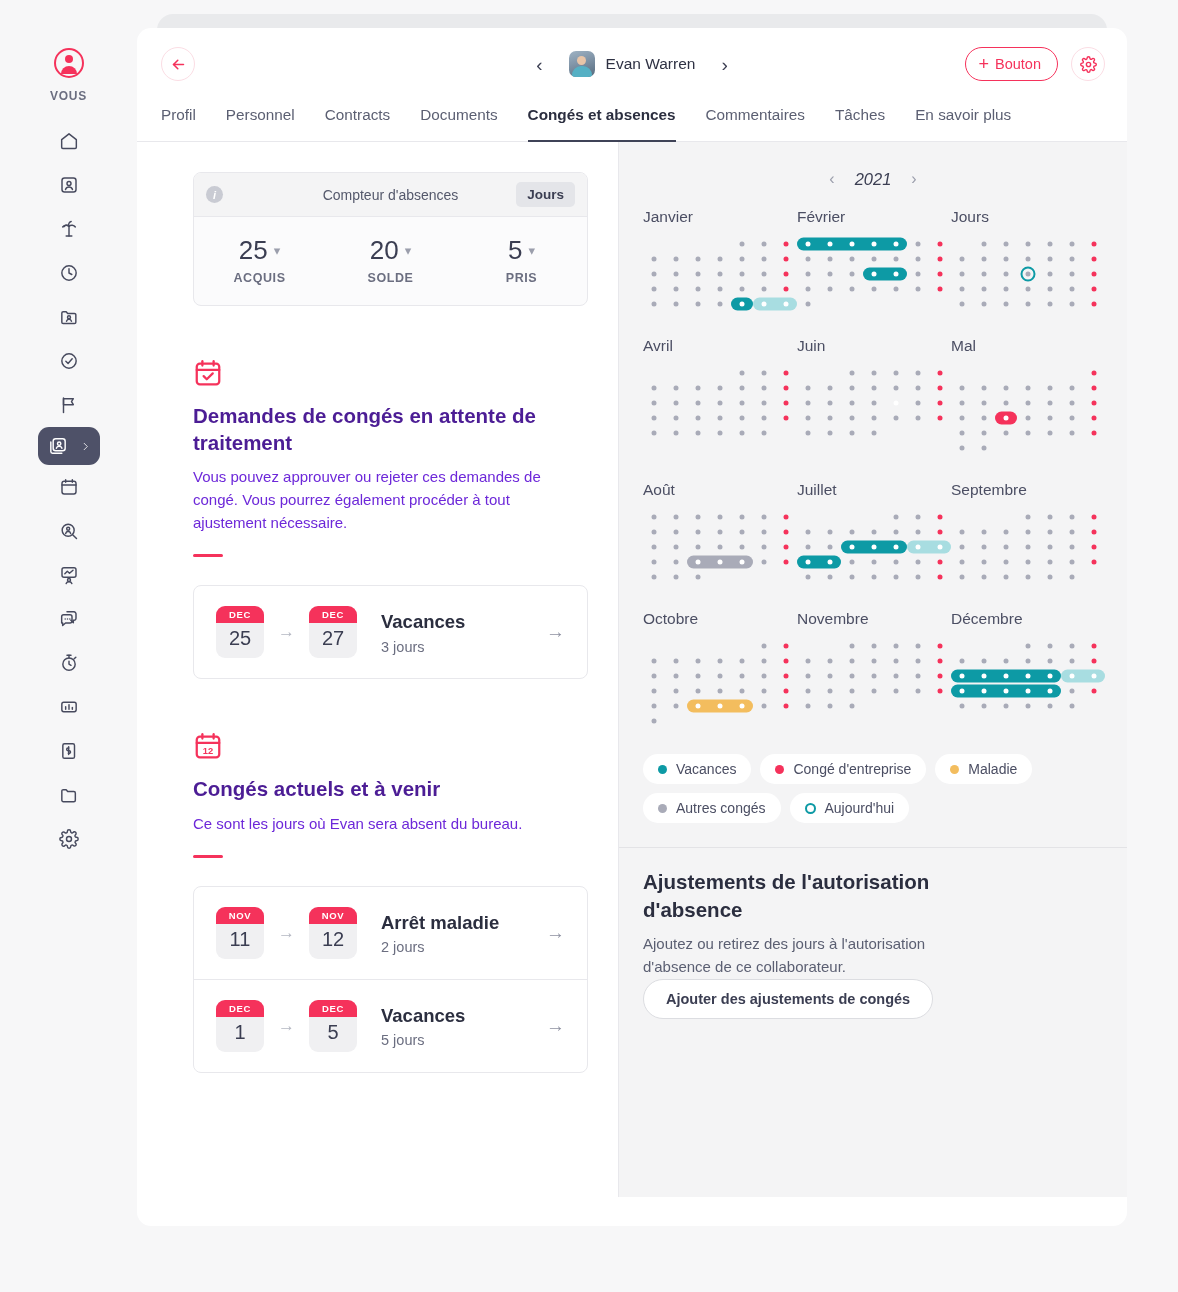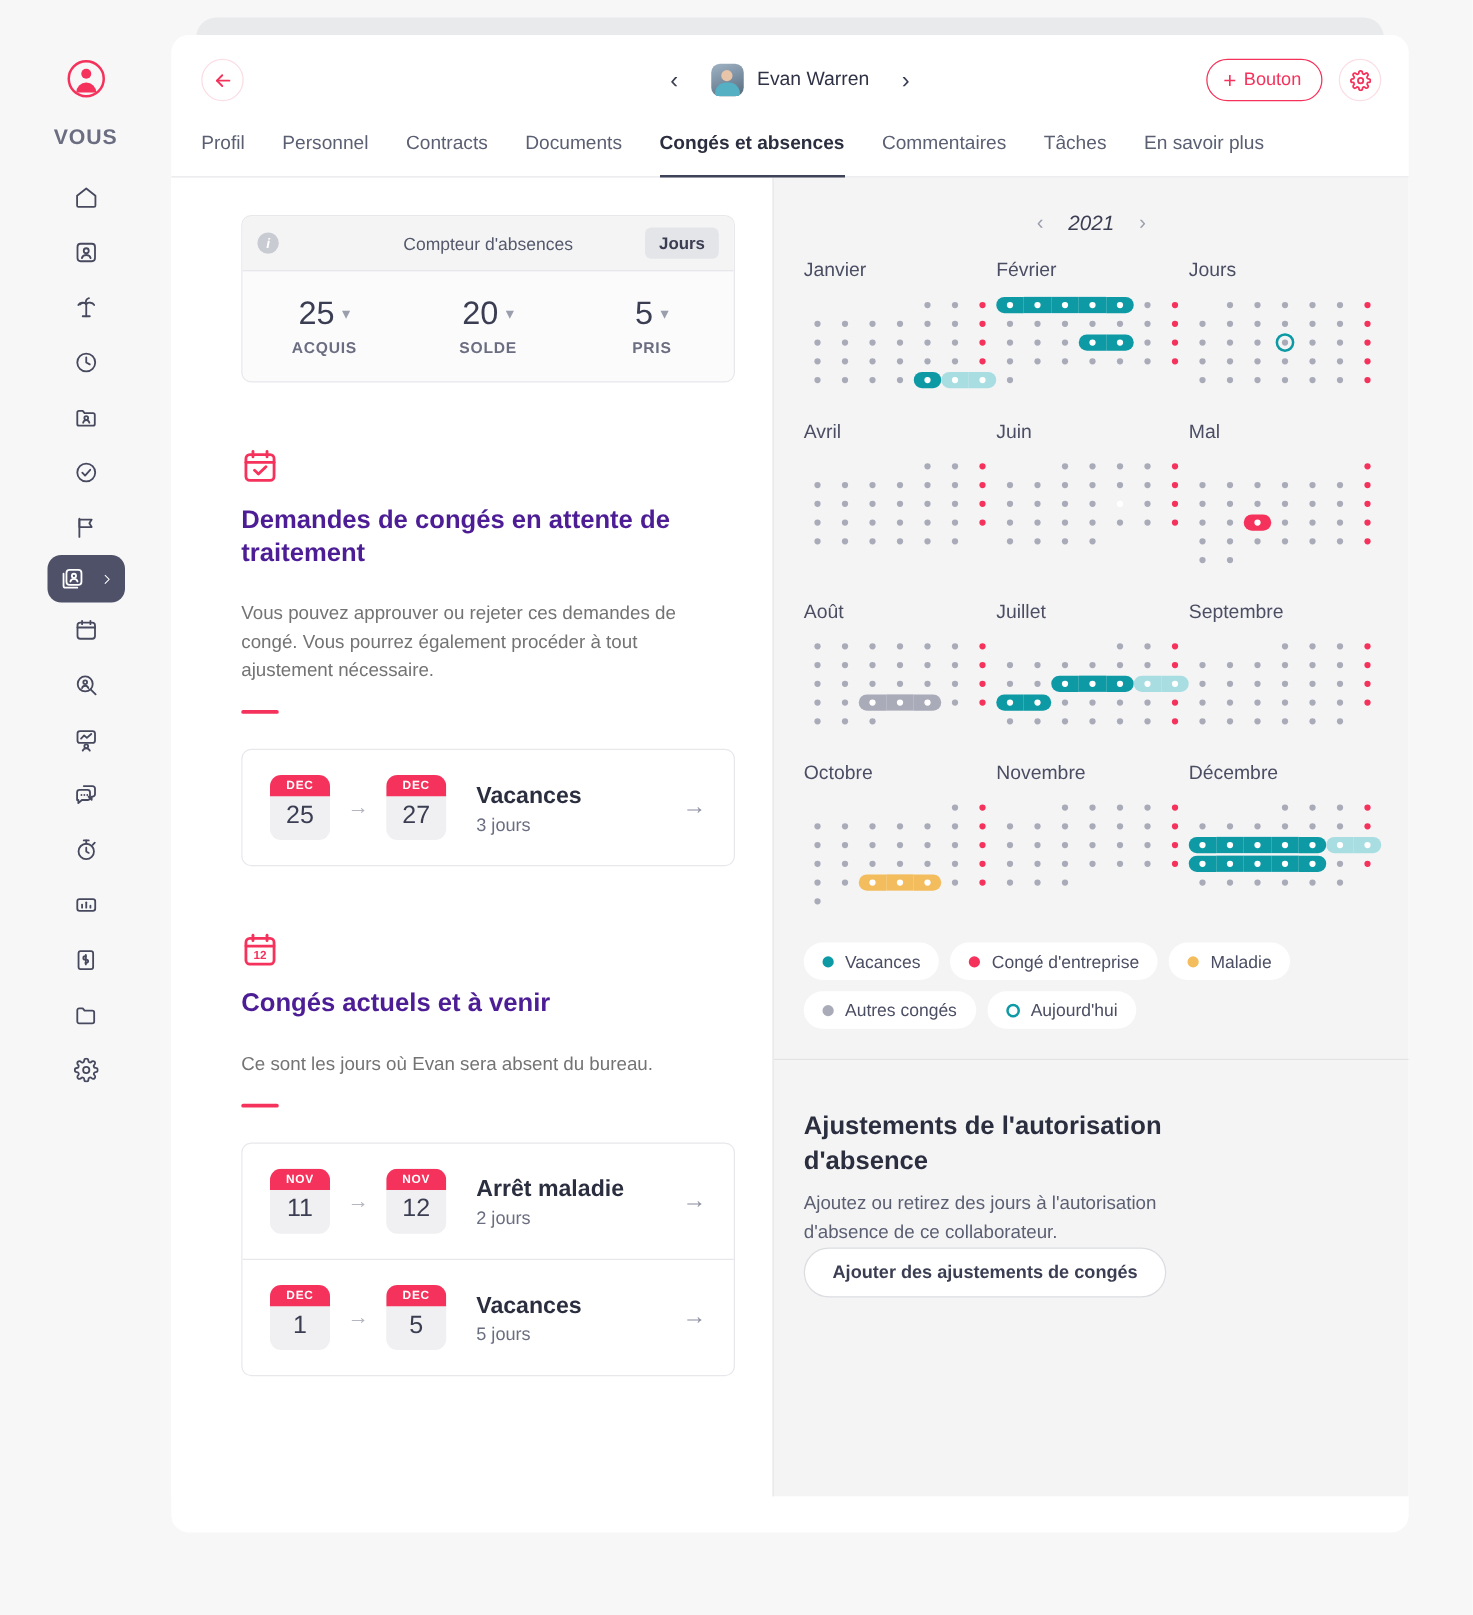--- a/index.html
+++ b/index.html
@@ -18,21 +18,21 @@
     background:#f7f7f8;
     display:flex;flex-direction:column;align-items:center;
   }
   .avatar-badge{
     margin-top:48px;width:30px;height:30px;border-radius:50%;
     border:2.6px solid #f5325b;position:relative;
     display:flex;align-items:center;justify-content:center;
   }
   .avatar-badge .head{width:8px;height:8px;border-radius:50%;background:#f5325b;position:absolute;top:5px;}
   .avatar-badge .body{width:16px;height:8px;border-radius:8px 8px 0 0;background:#f5325b;position:absolute;bottom:2px;}
-  .vous-label{margin-top:22px;font-size:17px;letter-spacing:.7px;color:#6b6e80;font-weight:700;}
+  .vous-label{margin-top:11px;font-size:12px;letter-spacing:.7px;color:#6b6e80;font-weight:700;}
   .nav{margin-top:16px;display:flex;flex-direction:column;align-items:center;gap:0;}
   .nav-item{
     width:44px;height:44px;border-radius:12px;
     display:flex;align-items:center;justify-content:center;
     color:#474a5e;margin-bottom:0px;
   }
   .nav-item svg{display:block;}
   .nav-item.active{
     width:62px;height:38px;background:#4e5168;color:#fff;border-radius:11px;
     justify-content:space-between;padding:0 9px 0 10px;
@@ -109,21 +109,21 @@
   .counter-body{display:flex;padding:18px 0 20px;}
   .stat{flex:1;text-align:center;}
   .stat-num{font-size:26px;color:#3b3e52;font-weight:400;display:inline-flex;align-items:center;gap:6px;}
   .stat-num .cd{font-size:13px;color:#9b9eac;}
   .stat-lbl{margin-top:5px;font-size:12.5px;letter-spacing:.6px;color:#6b6e80;font-weight:700;}
 
   
   .section{margin-top:52px;}
   .sec-icon{width:30px;height:30px;color:#f5325b;margin-bottom:14px;}
   .sec-title{font-size:20.5px;line-height:1.32;color:#4c1d95;font-weight:700;max-width:350px;}
-  .sec-desc{margin-top:24px;font-size:15px;line-height:1.52;color:#737373;max-width:375px;}
+  .sec-desc{margin-top:10px;font-size:15px;line-height:1.52;color:#6d28d9;max-width:375px;}
   .rule{width:30px;height:3px;background:#f5325b;border-radius:2px;margin-top:20px;}
 
   .list{margin-top:28px;border:1px solid #e8e8ec;border-radius:8px;overflow:hidden;}
   .row{display:flex;align-items:center;padding:20px 22px;gap:14px;}
   .row + .row{border-top:1px solid #e8e8ec;}
   .pill-date{width:48px;border-radius:9px;overflow:hidden;background:#f0f0f2;text-align:center;flex:none;}
   .pd-m{background:#f5325b;color:#fff;font-size:9.5px;font-weight:700;letter-spacing:.6px;padding:3px 0 3px;}
   .pd-d{font-size:20px;color:#3b3e52;padding:4px 0 8px;}
   .arrow-sm{color:#b4b7c2;font-size:17px;flex:none;}
   .row-txt{margin-left:10px;flex:1;}
@@ -156,21 +156,21 @@
   .b-grey{background:#a9abb8;}
   .b-yellow{background:#f3bd5e;}
   .ring{
     position:absolute;left:50%;top:50%;transform:translate(-50%,-50%);
     width:15px;height:15px;border-radius:50%;border:2px solid #0d9aa5;box-sizing:border-box;
   }
   .legend{display:flex;flex-wrap:wrap;gap:9px;padding:26px 24px 24px;max-width:470px;}
   .lg{display:flex;align-items:center;gap:9px;background:#fff;border-radius:16px;padding:7px 15px;font-size:14px;color:#4b4e63;}
   .lg i{width:9px;height:9px;border-radius:50%;display:block;}
   .lg i.ringi{background:transparent;border:2.2px solid #0d9aa5;width:11px;height:11px;box-sizing:border-box;}
-  .adj{border-top:1px solid #e3e3e6;padding:39px 24px 0;}
+  .adj{border-top:1px solid #e3e3e6;padding:20px 24px 0;}
   .adj-title{font-size:20.5px;line-height:1.35;color:#2b2e3f;font-weight:700;max-width:330px;}
   .adj-desc{margin-top:10px;font-size:15px;line-height:1.52;color:#5b5f72;max-width:345px;}
   .adj-btn{display:inline-block;background:#fff;border:1px solid #dcdde1;border-radius:20px;padding:11px 22px;font-size:14.5px;color:#3b3e52;font-weight:700;}
 </style>
 </head>
 <body>
 
 <div class="app">
 
   <div class="sidebar">

